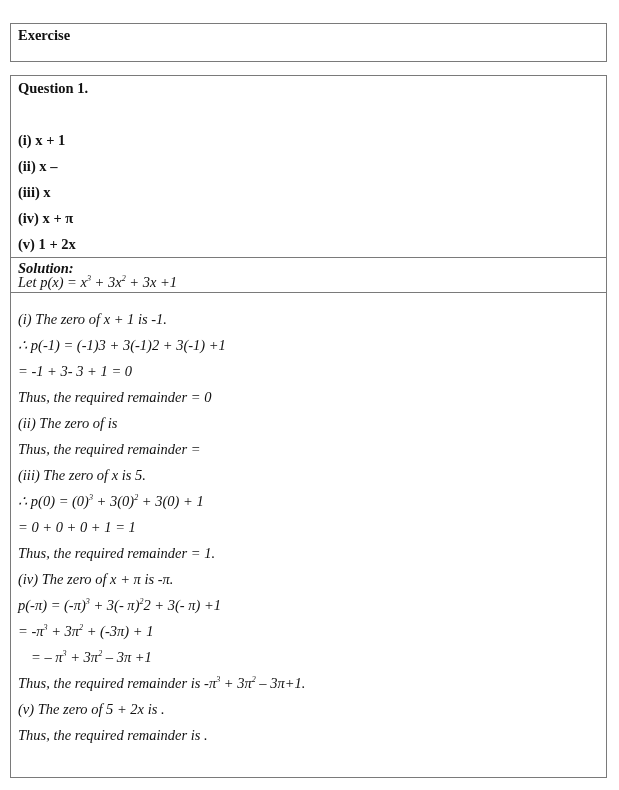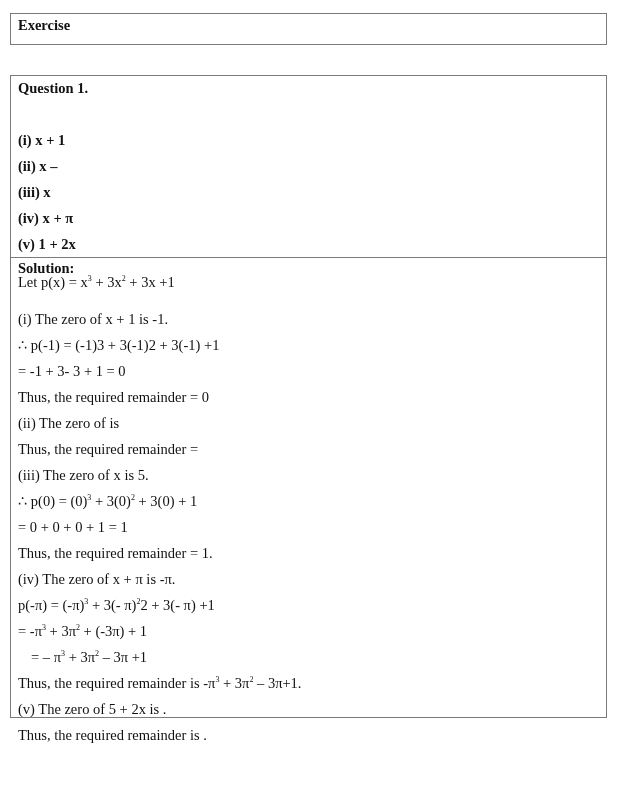--- a/index.html
+++ b/index.html
@@ -1,21 +1,21 @@
 <!DOCTYPE html>
 <html><head>
 <meta charset="utf-8">
 <style>
   html, body { margin: 0; padding: 0; background: #fff; }
   body { width: 619px; height: 790px; position: relative; font-family: "Liberation Serif", serif; color: #111; overflow: hidden; }
   .box { position: absolute; left: 10px; width: 597px; border: 1px solid #7a7a7a; box-sizing: border-box; }
-  #exercise-box { top: 13px; height: 32px; }
+  #exercise-box { top: 23px; height: 39px; }
   #exercise-box .title { position: absolute; left: 7px; top: 3px; font-weight: bold; font-size: 14.5px; }
-  #question-box { top: 75px; height: 183px; }
-  #solution-box { top: 257px; height: 461px; }
+  #question-box { top: 75px; height: 218px; }
+  #solution-box { top: 257px; height: 521px; font-style: italic; }
   .line { position: absolute; left: 7px; font-size: 14.5px; white-space: nowrap; line-height: 17px; }
   .bold { font-weight: bold; }
   sup { font-size: 8px; vertical-align: 6px; line-height: 0; }
 </style>
 </head>
 <body>
 
 <div class="box" id="exercise-box">
   <span class="title">Exercise</span>
 </div>

